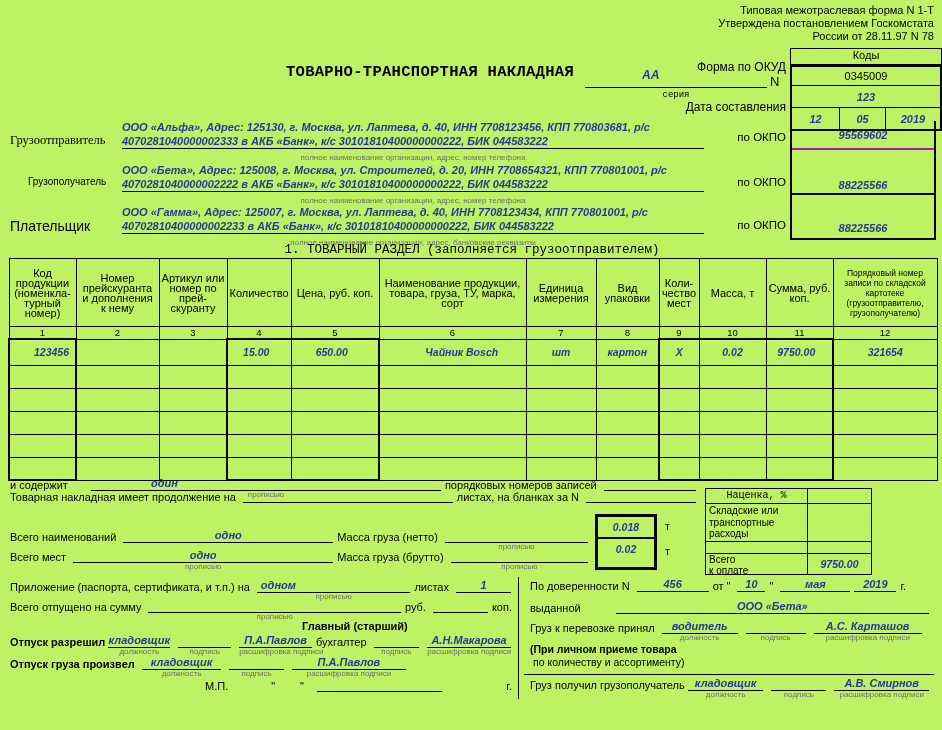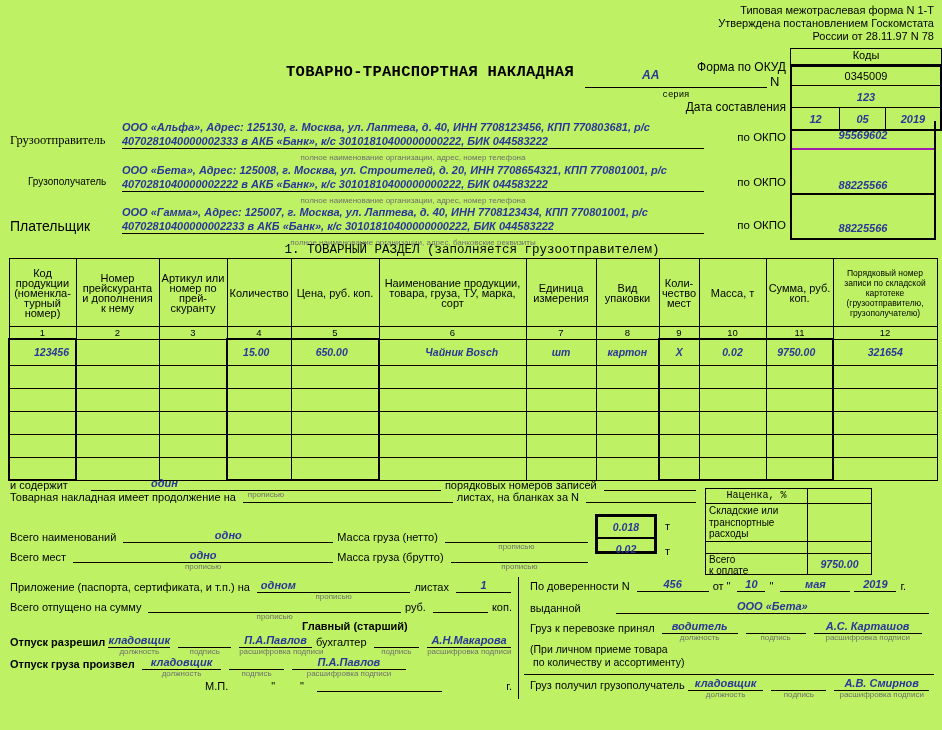--- a/index.html
+++ b/index.html
@@ -50,21 +50,21 @@
   .goods tr.lastrow td:nth-child(9),.goods tr.lastrow td:nth-child(10),.goods tr.lastrow td:nth-child(11){border-bottom-width:2px;}
   .goods td.tl{text-align:left;padding-left:20px;margin-top:37px;}
   .goods td.tr-al{text-align:right;padding-right:8px;}
   
   .mkbox{position:absolute;left:705px;top:488px;width:167px;border:1px solid #000;box-sizing:border-box;font-size:10px;}
   .mkbox .mrow{display:flex;border-bottom:1px solid #000;}
   .mkbox .mrow:last-child{border-bottom:none;}
   .mkbox .ml{width:102px;border-right:1px solid #000;padding:1px 3px;box-sizing:border-box;}
   .mkbox .mv{flex:1;display:flex;align-items:center;justify-content:center;}
   
-  .massbox{position:absolute;left:595px;top:514px;width:62px;height:40px;border:3px solid #000;box-sizing:border-box;}
+  .massbox{position:absolute;left:595px;top:514px;width:62px;height:56px;border:3px solid #000;box-sizing:border-box;}
   .massbox .m1{height:20px;border-bottom:2px solid #000;display:flex;align-items:center;justify-content:center;}
   .massbox .m2{height:20px;display:flex;align-items:center;justify-content:center;}
   .vline{position:absolute;left:518px;top:577px;height:122px;border-left:1px solid #000;}
   .hline{position:absolute;border-top:1px solid #000;}
 </style>
 </head>
 <body>
 
 <div class="page">
 
@@ -415,21 +415,21 @@
       <span class="fc">должность</span>
     </span>
     <span class="fld" style="width:60px;">
       <span class="fc">подпись</span>
     </span>
     <span class="fld" style="width:108px;">
       <span class="val blue">А.С. Карташов</span>
       <span class="fc">расшифровка подписи</span>
     </span>
   </div>
-  <div class="abs" style="left:530px;top:643px;font-size:10.5px;">(При личном приеме товара</div>
+  <div class="abs" style="left:530px;top:643px;font-size:10.5px;font-weight:bold;">(При личном приеме товара</div>
   <div class="abs" style="left:533px;top:656px;font-size:10.5px;">по количеству и ассортименту)</div>
   <div class="hline" style="left:524px;top:674px;width:410px;"></div>
   <div class="frow" style="left:530px;top:677px;width:403px;height:14px;">
     <span class="lbl">Груз получил грузополучатель</span>
     <span class="fld" style="width:80px;margin-left:0;">
       <span class="val blue">кладовщик</span>
       <span class="fc">должность</span>
     </span>
     <span class="fld" style="width:58px;">
       <span class="fc">подпись</span>

